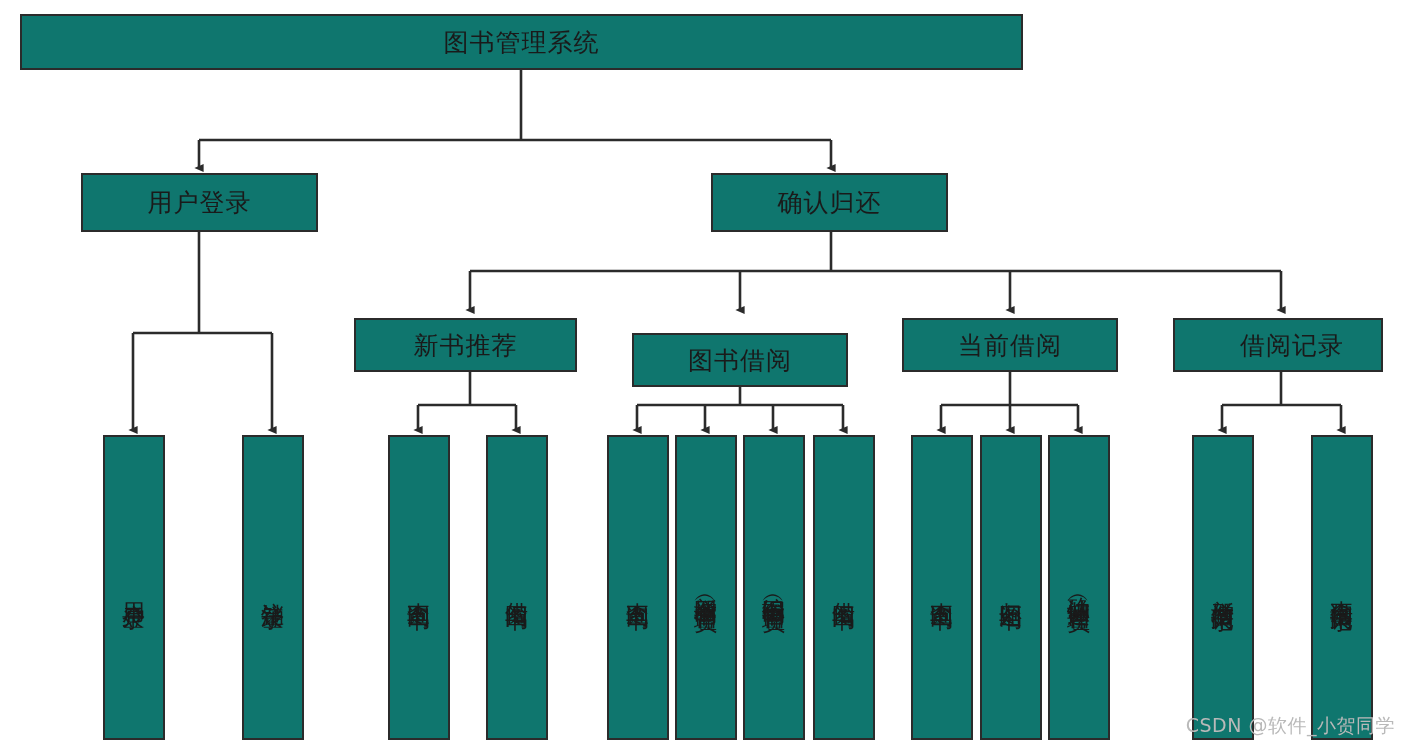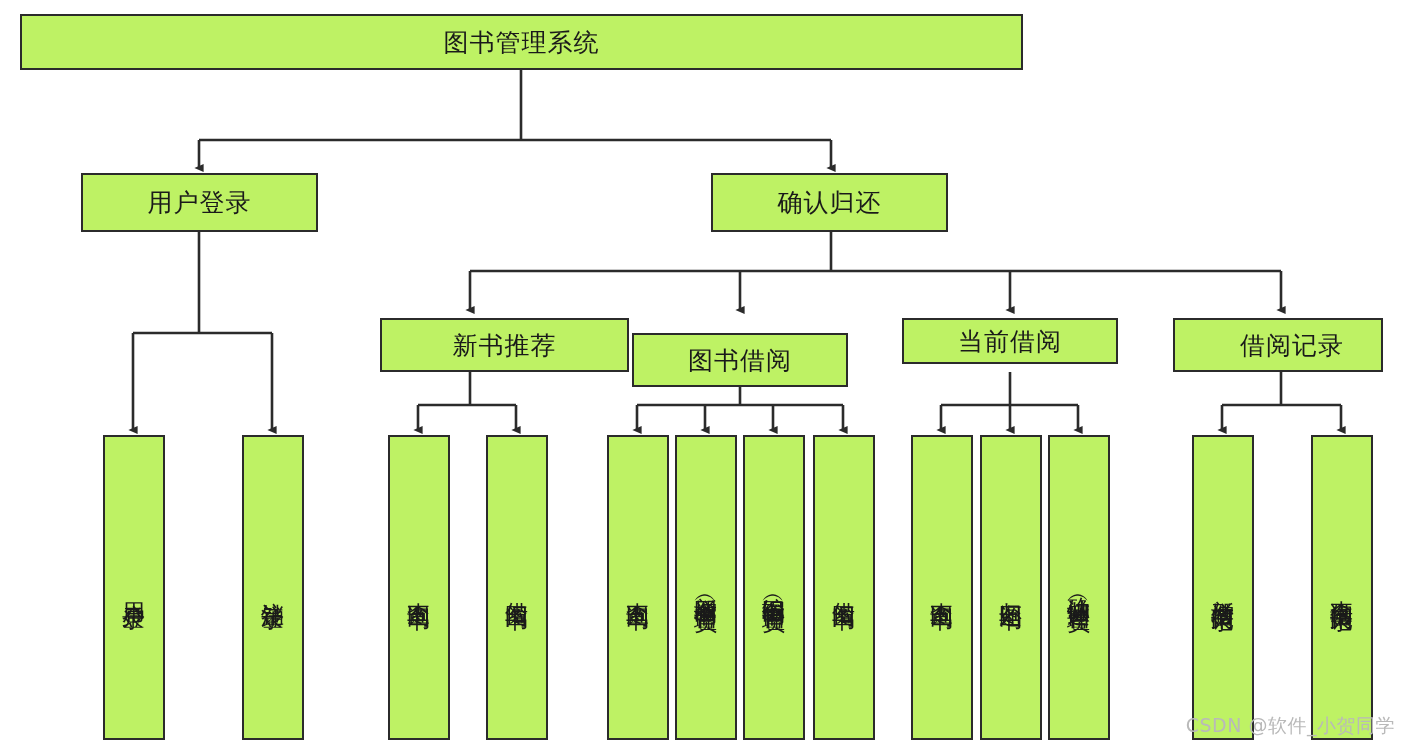--- a/index.html
+++ b/index.html
@@ -20,21 +20,21 @@
   .svg-layer {
     position: absolute;
     left: 0;
     top: 0;
     width: 1405px;
     height: 747px;
   }
   .node {
     position: absolute;
     box-sizing: border-box;
-    background: #bef264;
+    background: #0f766e;
     border: 2.5px solid #2b2b2b;
     display: flex;
     align-items: center;
     justify-content: center;
     color: #1a1a1a;
   }
   .node.horiz {
     font-size: 25px;
     letter-spacing: 1px;
   }
@@ -124,27 +124,27 @@
     <span>图书管理系统</span>
   </div>
 
   <div class="node horiz" style="left:81px; top:173px; width:237px; height:59px;">
     <span>用户登录</span>
   </div>
   <div class="node horiz" style="left:711px; top:173px; width:237px; height:59px;">
     <span>确认归还</span>
   </div>
 
-  <div class="node horiz" style="left:380px; top:318px; width:249px; height:54px;">
+  <div class="node horiz" style="left:354px; top:318px; width:223px; height:54px;">
     <span>新书推荐</span>
   </div>
   <div class="node horiz" style="left:632px; top:333px; width:216px; height:54px;">
     <span>图书借阅</span>
   </div>
-  <div class="node horiz" style="left:902px; top:318px; width:216px; height:46px;">
+  <div class="node horiz" style="left:902px; top:318px; width:216px; height:54px;">
     <span>当前借阅</span>
   </div>
   <div class="node horiz" style="left:1173px; top:318px; width:210px; height:54px;padding-left:28px;">
     <span>借阅记录</span>
   </div>
 
   <div class="node vert" style="left:103px; top:435px; width:62px; height:305px;">
     <span class="vlabel">用户登录</span>
   </div>
   <div class="node vert" style="left:242px; top:435px; width:62px; height:305px;">

